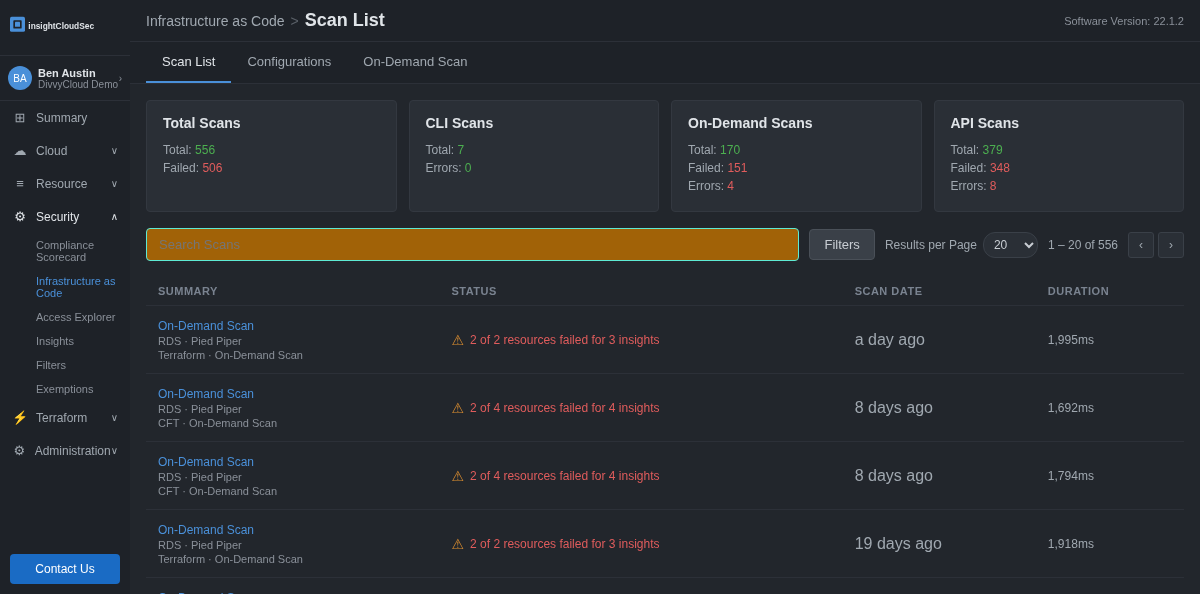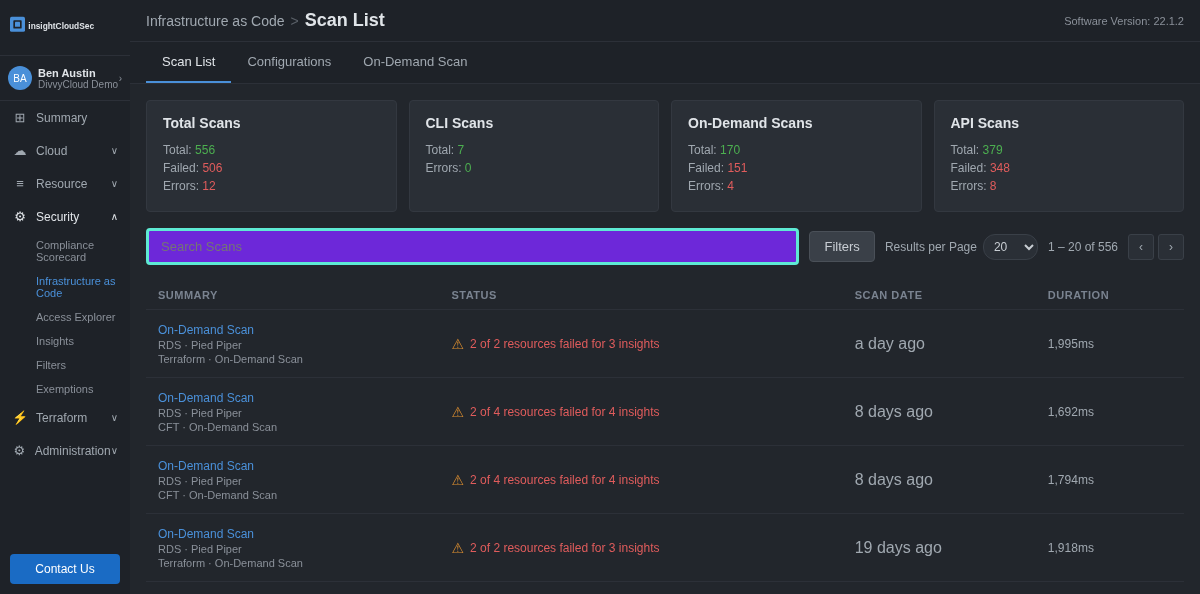--- a/index.html
+++ b/index.html
@@ -50,21 +50,21 @@
     .stats-row { display: flex; gap: 12px; margin-bottom: 16px; }
     .stat-card { background: #2a2f36; border: 1px solid #333840; border-radius: 4px; padding: 14px 16px; flex: 1; }
     .stat-title { font-size: 14px; font-weight: 600; color: #e0e4e8; margin-bottom: 12px; }
     .stat-line { font-size: 12px; margin-bottom: 4px; }
     .stat-label { color: #a0a8b0; }
     .stat-val-green { color: #4caf50; margin-top: 20px; }
     .stat-val-red { color: #e05c5c; }
 
     
     .search-bar-row { display: flex; align-items: center; gap: 10px; margin-bottom: 16px; }
-    .search-input { flex: 1; background: #6d28d9; border: 3px solid #5eead4; border-radius: 4px; padding: 8px 12px; color: #c8cdd3; font-size: 13px; outline: none; }
+    .search-input { flex: 1; background: #a16207; border: 1px solid #5eead4; border-radius: 4px; padding: 8px 12px; color: #c8cdd3; font-size: 13px; outline: none; }
     .filters-btn { background: #3a4048; border: 1px solid #4a5058; color: #c8cdd3; padding: 7px 14px; border-radius: 4px; cursor: pointer; font-size: 13px; }
     .per-page { display: flex; align-items: center; gap: 6px; font-size: 12px; color: #a0a8b0; }
     .per-page select { background: #2a2f36; border: 1px solid #3a4048; color: #c8cdd3; padding: 4px 6px; border-radius: 12px; font-size: 12px; }
     .pagination-info { font-size: 12px; color: #a0a8b0; white-space: nowrap; }
     .pagination-btns { display: flex; gap: 4px; }
     .pg-btn { background: #2a2f36; border: 1px solid #3a4048; color: #a0a8b0; width: 26px; height: 26px; display: flex; align-items: center; justify-content: center; border-radius: 3px; cursor: pointer; font-size: 12px; }
 
     
     .scan-table { width: 100%; border-collapse: collapse; }
     .scan-table th { text-align: left; padding: 8px 12px; font-size: 11px; color: #7a8390; font-weight: 600; letter-spacing: 0.5px; text-transform: uppercase; border-bottom: 1px solid #2c3038; }
@@ -166,24 +166,20 @@
 
       <div class="stat-card">
         <div class="stat-title">Total Scans</div>
         <div class="stat-line">
           <span class="stat-label">Total:</span>
           <span class="stat-val-green">556</span>
         </div>
         <div class="stat-line">
           <span class="stat-label">Failed:</span>
           <span class="stat-val-red">506</span>
-        </div>
-        <div class="stat-line">
-          <span class="stat-label">Errors:</span>
-          <span class="stat-val-red">12</span>
         </div>
       </div>
 
       <div class="stat-card">
         <div class="stat-title">CLI Scans</div>
         <div class="stat-line">
           <span class="stat-label">Total:</span>
           <span class="stat-val-green">7</span>
         </div>
         <div class="stat-line">

